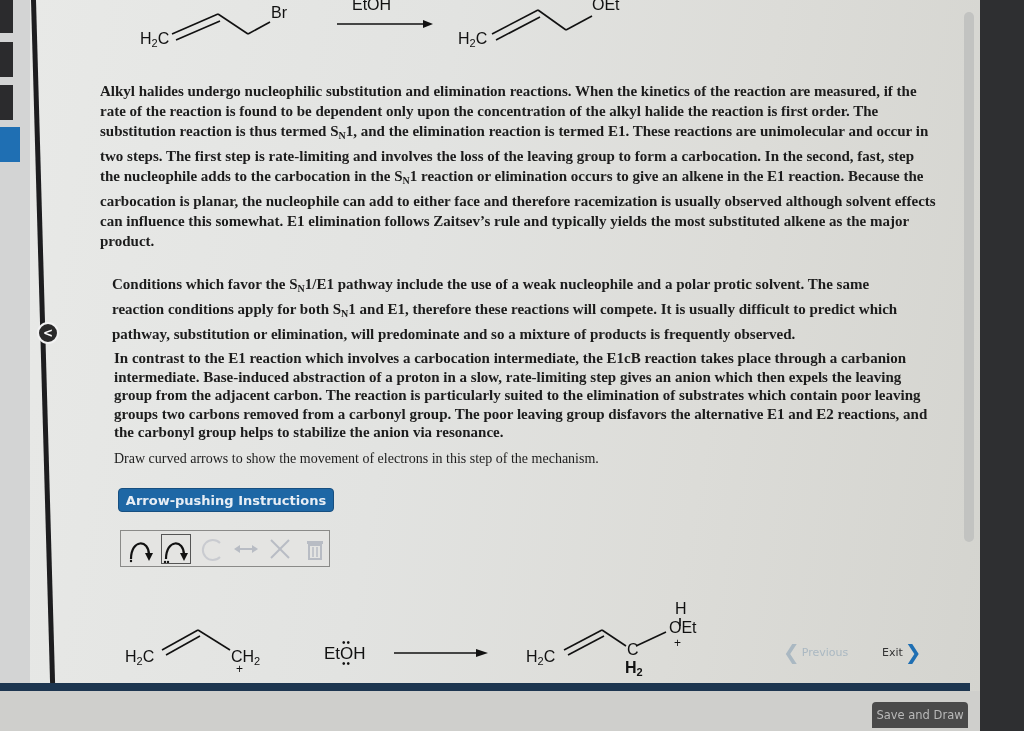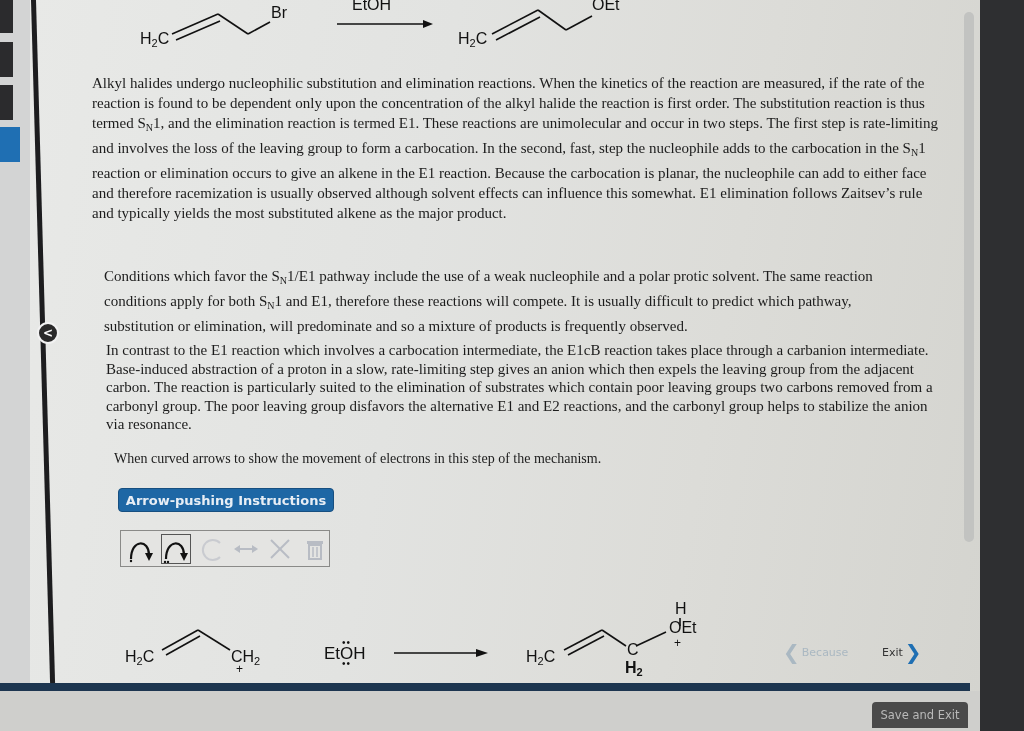--- a/index.html
+++ b/index.html
@@ -25,21 +25,21 @@
   .bottom-strip { position: absolute; left: 0; top: 691px; width: 980px; height: 40px; background: #cfcfcc; }
   .save-exit { position: absolute; left: 872px; top: 702px; width: 96px; height: 26px; background: #4a4a4a;
                border-radius: 4px 4px 0 0; color: #b9b9b9; font-family: "DejaVu Sans", sans-serif; font-size: 11.5px;
                display: flex; align-items: center; justify-content: center; }
 
   .chem { position: absolute; font-family: "Liberation Sans", sans-serif; color: #111; }
   .chem-text { position: absolute; font-size: 16px; white-space: nowrap; }
   .chem sub { font-size: 11px; vertical-align: -3px; }
 
   .para { position: absolute; font-size: 15px; line-height: 20px; color: #1c1c1c; }
-  .para p { margin: 0; }
+  .para p { margin: 8px; font-weight: bold; }
   .para sub { font-size: 10px; vertical-align: -3px; }
 
   .instr-btn { position: absolute; left: 118px; top: 488px; width: 216px; height: 24px; background: #1e67a5;
                border-radius: 4px; color: #e8eef5; font-family: "DejaVu Sans", sans-serif; font-weight: bold;
                font-size: 13px; display: flex; align-items: center; justify-content: center; border: 1px solid #174f80; }
 
   .toolbar { position: absolute; left: 120px; top: 530px; width: 210px; height: 37px; background: #e4e4e2;
              border: 1px solid #8a8a88; display: flex; align-items: center; padding-left: 6px; gap: 6px; }
   .tool { width: 30px; height: 30px; display: flex; align-items: center; justify-content: center; }
   .tool.selected { border: 1px solid #555; }
@@ -97,21 +97,21 @@
 </div>
 
 <div class="para" style="left:104px;top:266px;width:820px;">
   <p><span>Conditions which favor the S</span><sub>N</sub><span>1/E1 pathway include the use of a weak nucleophile and a polar protic solvent. The same reaction conditions apply for both S</span><sub>N</sub><span>1 and E1, therefore these reactions will compete. It is usually difficult to predict which pathway, substitution or elimination, will predominate and so a mixture of products is frequently observed.</span></p>
 </div>
 
 <div class="para" style="left:106px;top:341px;width:836px;font-size:15px;line-height:18.5px;">
   <p>In contrast to the E1 reaction which involves a carbocation intermediate, the E1cB reaction takes place through a carbanion intermediate. Base-induced abstraction of a proton in a slow, rate-limiting step gives an anion which then expels the leaving group from the adjacent carbon. The reaction is particularly suited to the elimination of substrates which contain poor leaving groups two carbons removed from a carbonyl group. The poor leaving group disfavors the alternative E1 and E2 reactions, and the carbonyl group helps to stabilize the anion via resonance.</p>
 </div>
 
-<div class="para" style="left:114px;top:449px;width:700px;font-size:14px;">When curved arrows to show the movement of electrons in this step of the mechanism.</div>
+<div class="para" style="left:114px;top:449px;width:700px;font-size:14px;">Draw curved arrows to show the movement of electrons in this step of the mechanism.</div>
 
 <div class="instr-btn">Arrow-pushing Instructions</div>
 
 <div class="toolbar">
   <div class="tool">
     <svg width="28" height="28">
         <path d="M4 24 C4 4, 22 4, 22 20" fill="none" stroke="#111" stroke-width="2.2"></path>
         <polygon points="18,18 26,18 22,26" fill="#111"></polygon>
         <circle cx="4" cy="26" r="1.2" fill="#111"></circle>
       </svg>
@@ -179,22 +179,22 @@
   </svg>
   <span class="chem-text" style="left:627px;top:51px;">C</span>
   <span class="chem-text" style="left:625px;top:69px;font-weight:bold;">H<sub>2</sub></span>
   <span class="chem-text" style="left:675px;top:10px;">H</span>
   <span class="chem-text" style="left:669px;top:29px;">OEt</span>
   <span class="chem-text" style="left:674px;top:46px;font-size:12px;">+</span>
 </div>
 
 <div class="nav-link nav-prev">
   <span class="chev">❮</span>
-  <span>Because</span>
+  <span>Previous</span>
 </div>
 <div class="nav-link nav-next">
   <span>Exit</span>
   <span class="chev" style="color:#1f6fb3">❯</span>
 </div>
 
 <div class="bottom-bar"></div>
 <div class="bottom-strip"></div>
-<div class="save-exit">Save and Exit</div>
+<div class="save-exit">Save and Draw</div>
 
 </body></html>

